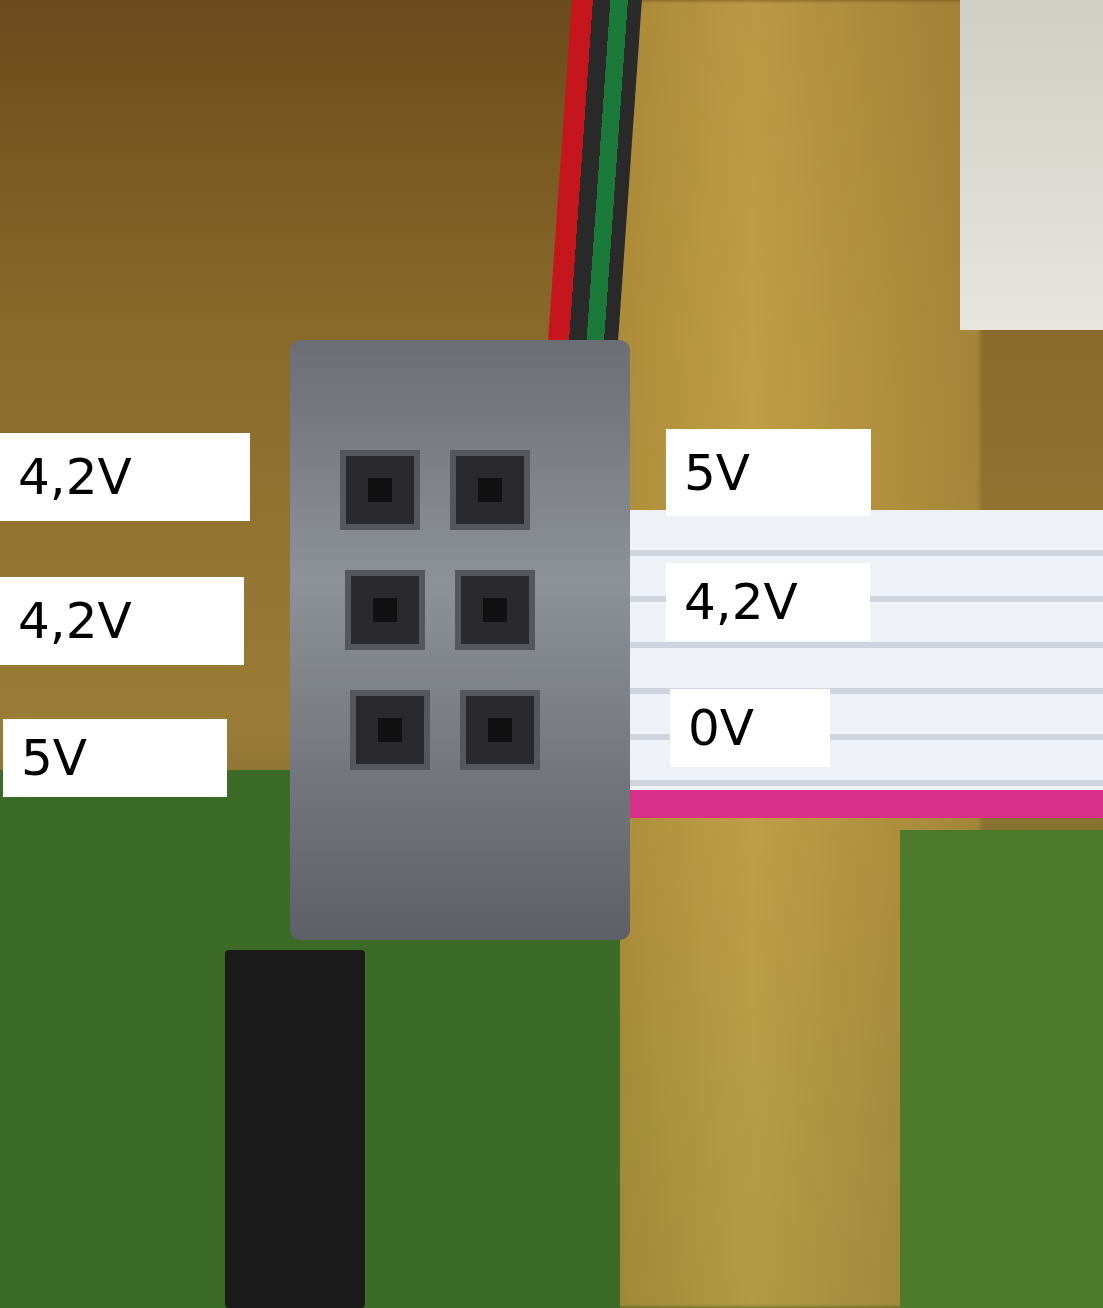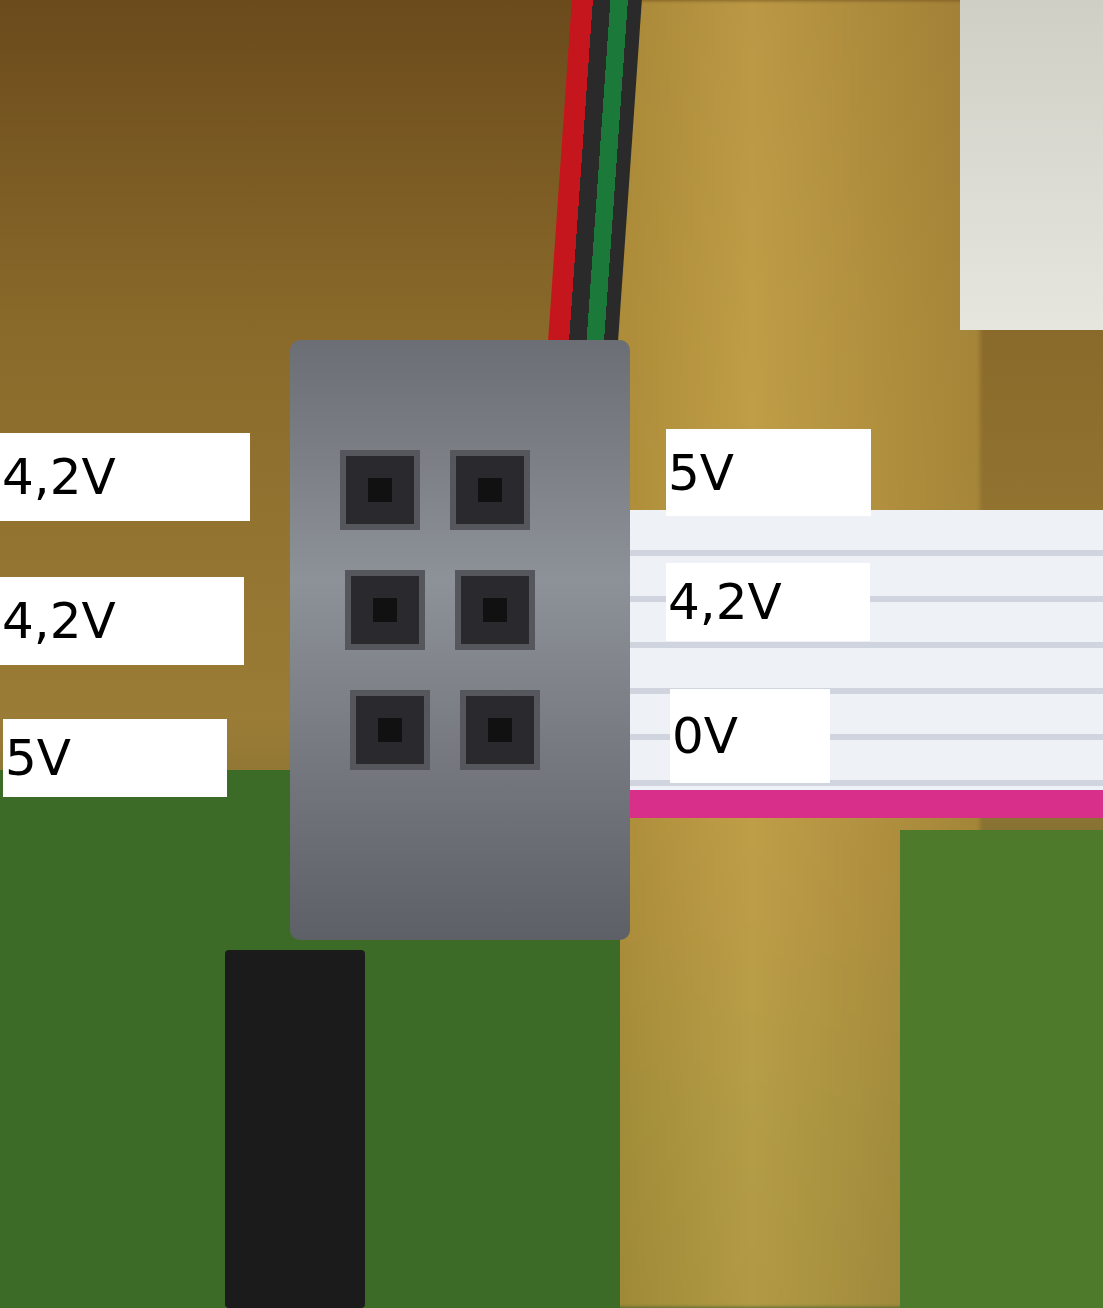--- a/index.html
+++ b/index.html
@@ -9,21 +9,21 @@
   .wall{position:absolute;left:960px;top:0;width:143px;height:330px;background:linear-gradient(180deg,#cfcfc5,#e6e6df);}
   .pcb{position:absolute;left:0;top:770px;width:620px;height:538px;background:#3c6b27;}
   .pcb2{position:absolute;left:900px;top:830px;width:203px;height:478px;background:#4e7a2b;}
   .chip{position:absolute;left:225px;top:950px;width:140px;height:358px;background:#1b1b1b;border-radius:4px;}
   .ribbon{position:absolute;left:615px;top:510px;width:488px;height:300px;background:repeating-linear-gradient(180deg,#eef1f6 0 40px,#cfd4df 40px 46px);}
   .ribbon-edge{position:absolute;left:615px;top:790px;width:488px;height:28px;background:#d8308a;}
   .wire{position:absolute;left:560px;top:0;width:70px;height:340px;background:linear-gradient(90deg,#c4161c 0 30%,#2a2a2a 30% 55%,#1b7a3a 55% 80%,#2a2a2a 80%);transform:skewX(-4deg);}
   .connector{position:absolute;left:290px;top:340px;width:340px;height:600px;background:linear-gradient(180deg,#6b6e74,#8d9198 40%,#5d6066);border-radius:10px;}
   .pin{position:absolute;width:80px;height:80px;background:#2a2a2e;border:6px solid #55575c;box-sizing:border-box;}
   .pin::after{content:"";position:absolute;left:22px;top:22px;width:24px;height:24px;background:#111;}
-  .label{position:absolute;background:#ffffff;color:#000;font-size:50px;line-height:1;display:flex;align-items:center;padding-left:2px;box-sizing:border-box;}
+  .label{position:absolute;background:#ffffff;color:#000;font-size:50px;line-height:1;display:flex;align-items:center;padding-left:18px;box-sizing:border-box;}
 </style>
 </head>
 <body>
 
 <div class="scene">
   <div class="wood"></div>
   <div class="wall"></div>
   <div class="pcb"></div>
   <div class="pcb2"></div>
   <div class="chip"></div>
@@ -39,13 +39,13 @@
     <div class="pin" style="left:170px;top:350px"></div>
   </div>
 </div>
 
 <div class="label" style="left:0;top:433px;width:250px;height:88px">4,2V</div>
 <div class="label" style="left:0;top:577px;width:244px;height:88px">4,2V</div>
 <div class="label" style="left:3px;top:719px;width:224px;height:78px">5V</div>
 
 <div class="label" style="left:666px;top:429px;width:205px;height:87px">5V</div>
 <div class="label" style="left:666px;top:563px;width:204px;height:78px">4,2V</div>
-<div class="label" style="left:670px;top:689px;width:160px;height:94px">0V</div>
+<div class="label" style="left:670px;top:689px;width:160px;height:78px">0V</div>
 
 </body></html>

